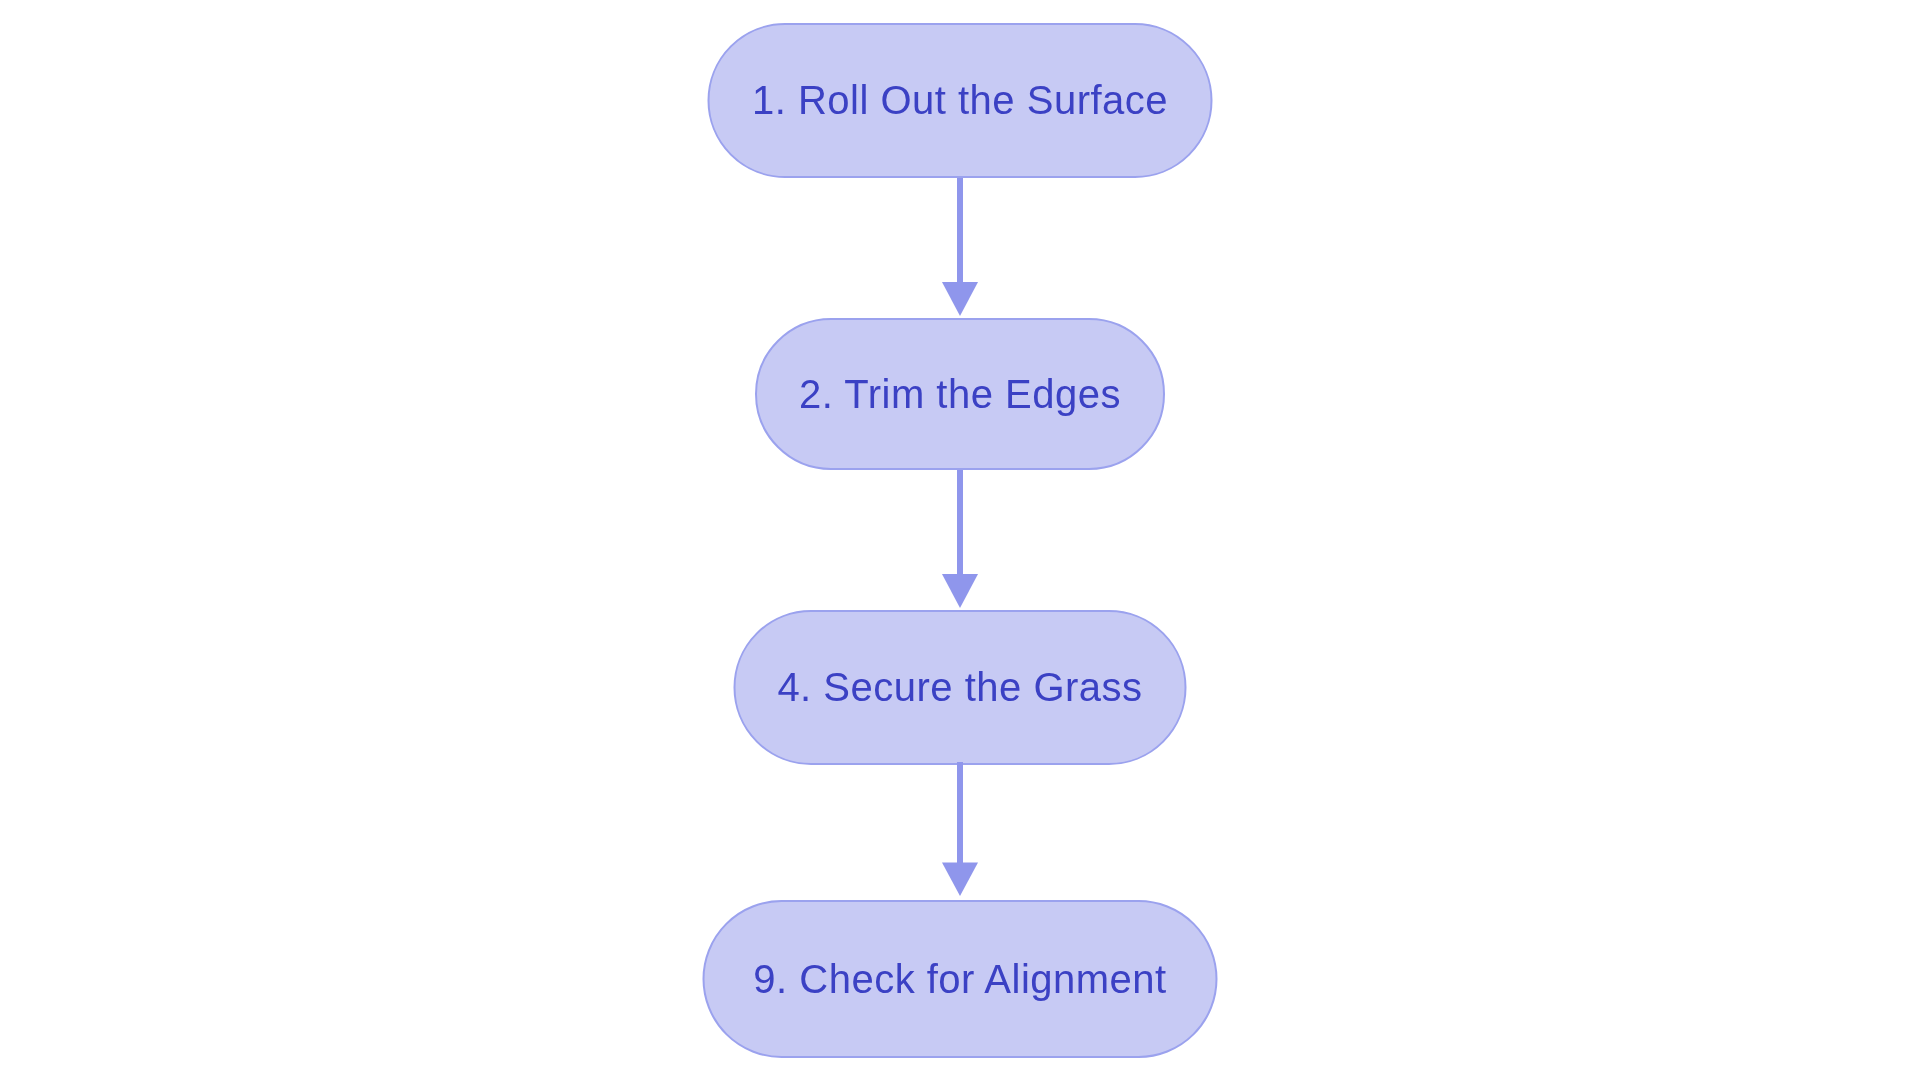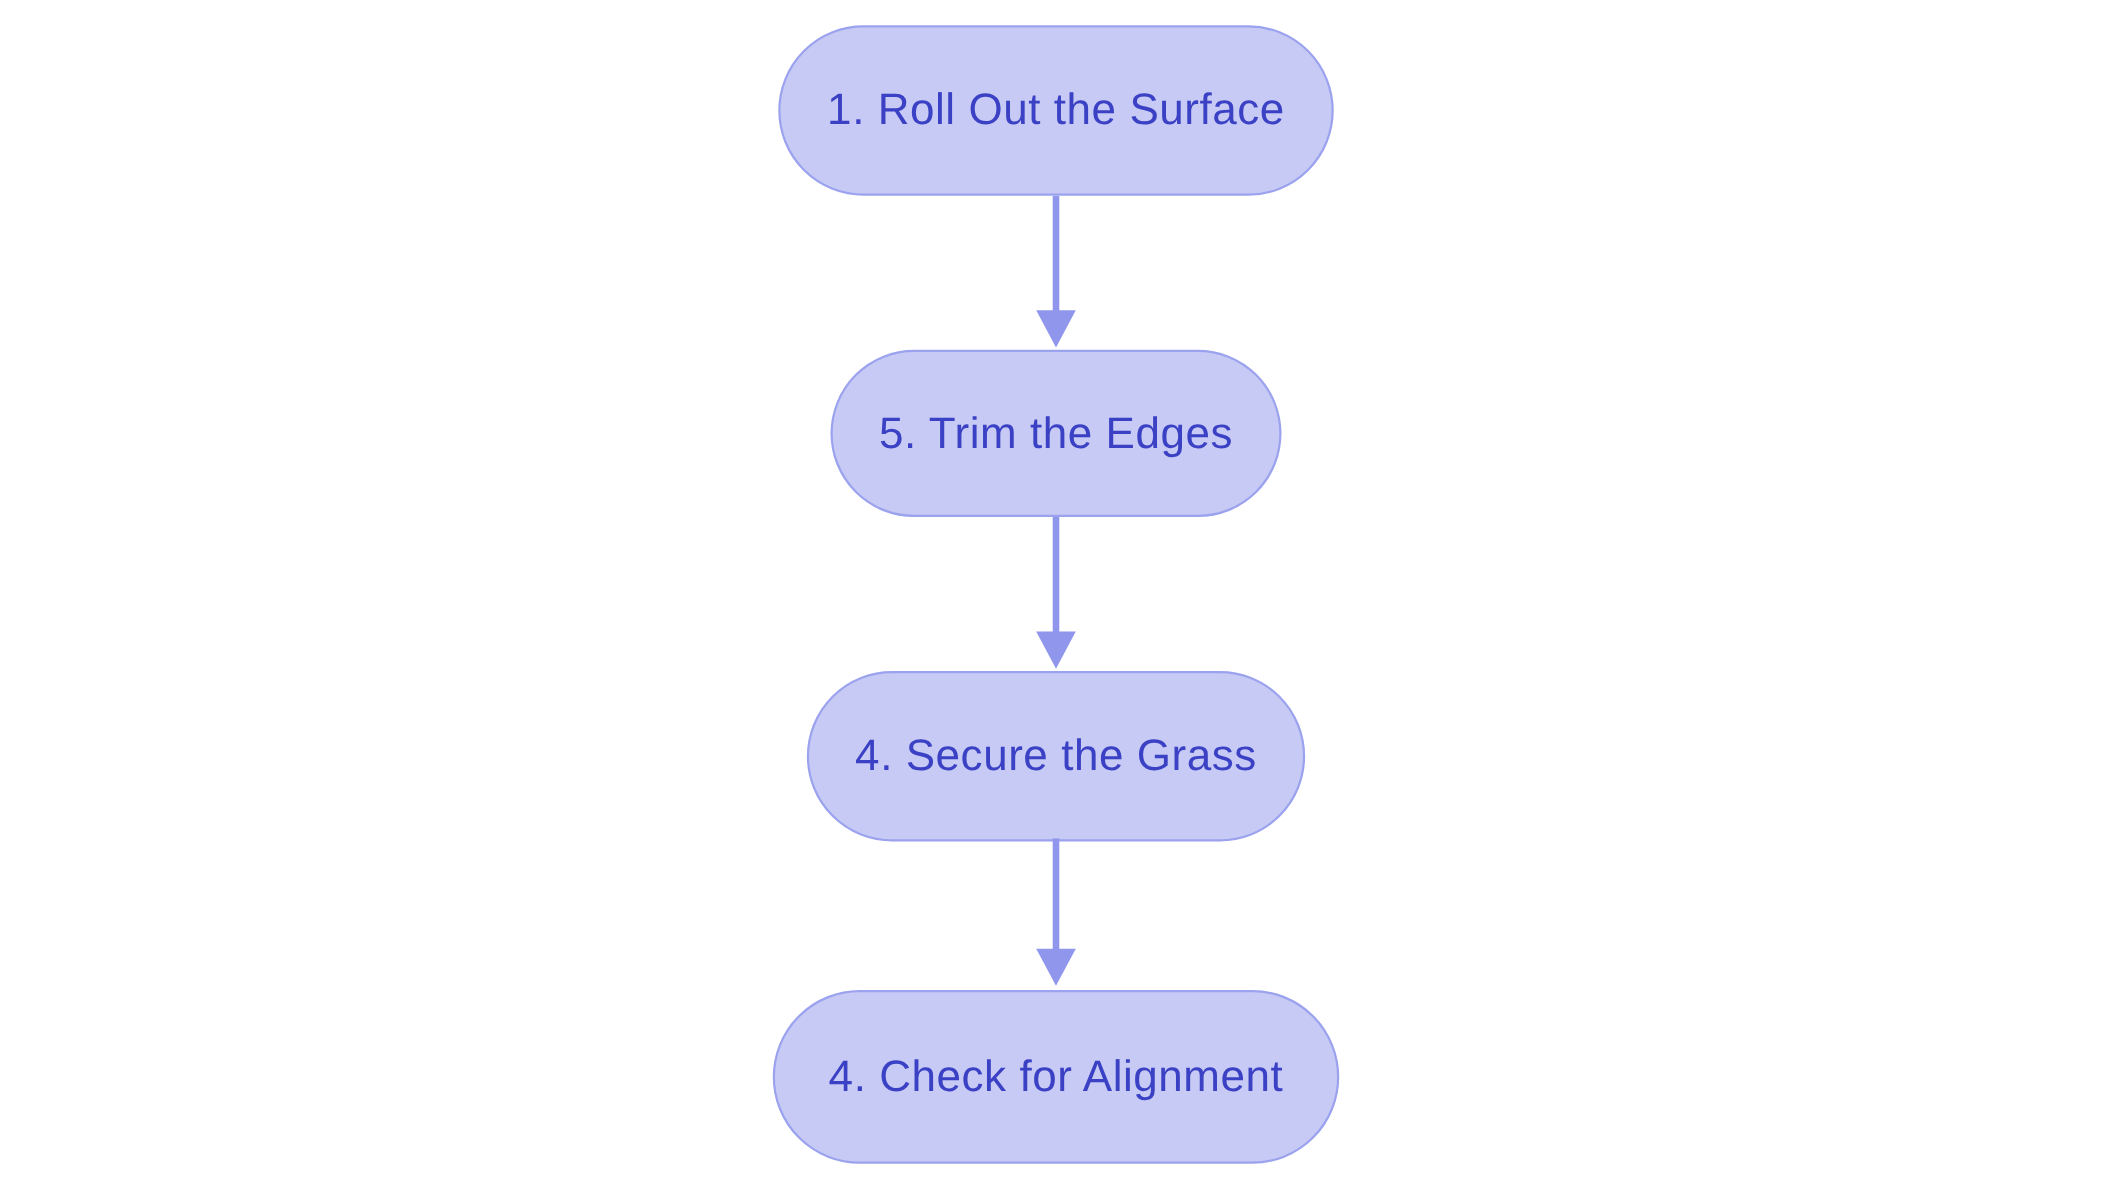--- a/index.html
+++ b/index.html
@@ -63,21 +63,21 @@
   </div>
 
   <div class="arrow arrow-1">
     <svg viewBox="0 0 40 140" preserveAspectRatio="none" aria-hidden="true">
       <line class="shaft" x1="20" y1="0" x2="20" y2="106"></line>
       <polygon class="head" points="2,104 38,104 20,138"></polygon>
     </svg>
   </div>
 
   <div class="node node-2">
-    <span>5. Trim the Edges</span>
+    <span>2. Trim the Edges</span>
   </div>
 
   <div class="arrow arrow-2">
     <svg viewBox="0 0 40 140" preserveAspectRatio="none" aria-hidden="true">
       <line class="shaft" x1="20" y1="0" x2="20" y2="106"></line>
       <polygon class="head" points="2,104 38,104 20,138"></polygon>
     </svg>
   </div>
 
   <div class="node node-3">
@@ -85,16 +85,16 @@
   </div>
 
   <div class="arrow arrow-3">
     <svg viewBox="0 0 40 140" preserveAspectRatio="none" aria-hidden="true">
       <line class="shaft" x1="20" y1="0" x2="20" y2="104"></line>
       <polygon class="head" points="2,102 38,102 20,136"></polygon>
     </svg>
   </div>
 
   <div class="node node-4">
-    <span>4. Check for Alignment</span>
+    <span>9. Check for Alignment</span>
   </div>
 
 </div>
 
 </body></html>

